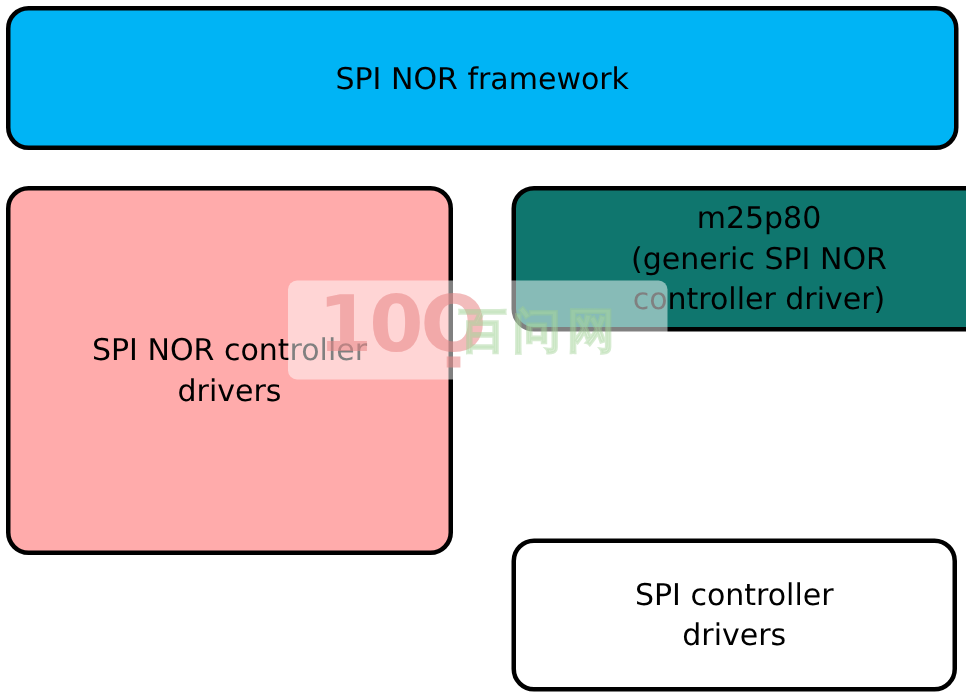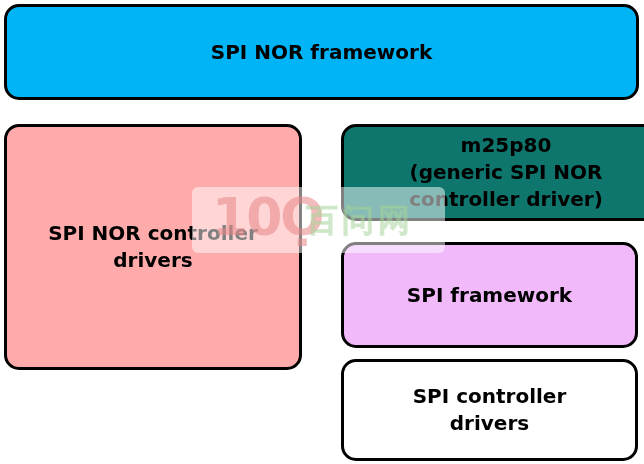--- a/index.html
+++ b/index.html
@@ -17,21 +17,20 @@
   }
   .box {
     position: absolute;
     box-sizing: border-box;
     border: 3px solid #000000;
     border-radius: 15px;
     display: flex;
     align-items: center;
     justify-content: center;
     text-align: center;
-    font-weight: bold;
   }
   .box-label {
     color: #000000;
     font-size: 20px;
     line-height: 27px;
     white-space: pre-line;
   }
   .box-spi-nor-framework {
     left: 4px; top: 4px; width: 635px; height: 96px;
     background: #00B4F5;
@@ -106,23 +105,20 @@
     <span class="box-label">SPI NOR controller
 drivers</span>
   </div>
 
   <div class="box box-m25p80">
     <span class="box-label">m25p80
 (generic SPI NOR
 controller driver)</span>
   </div>
 
-  <div class="box box-spi-framework">
-    <span class="box-label">SPI framework</span>
-  </div>
 
   <div class="box box-spi-controller-drivers">
     <span class="box-label">SPI controller
 drivers</span>
   </div>
 
   <div class="watermark">
     <div class="wm-band"></div>
     <span class="wm-logo">10Ọ</span>
     <span class="wm-cn">百问网</span>

